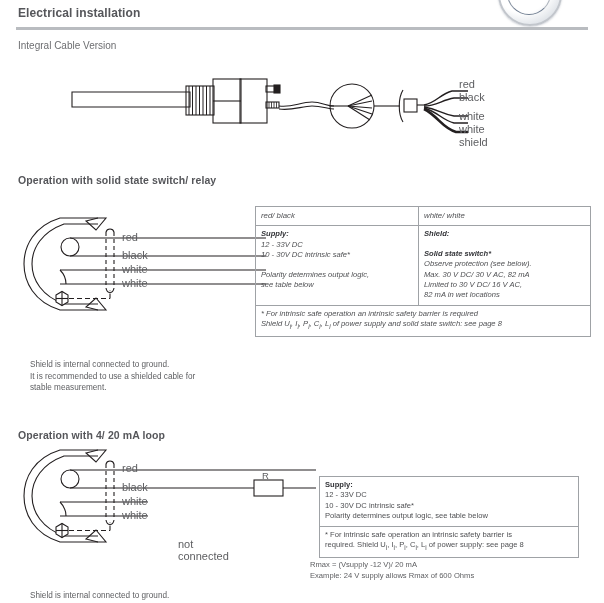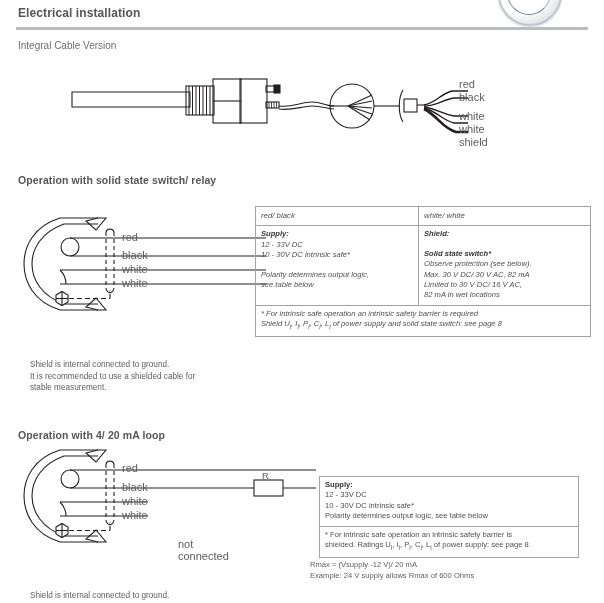--- a/index.html
+++ b/index.html
@@ -325,21 +325,21 @@
       <b>Supply:</b>
       <div class="cellblock">12 - 33V DC
 10 - 30V DC intrinsic safe*
 Polarity determines output logic, see table below</div>
     </td>
   </tr>
   <tr>
     <td>
       <div>* For intrinsic safe operation an intrinsic safety barrier is</div>
       <div>
-        <span>shielded. Ratings U</span><sub>i</sub><span>, I</span><sub>i</sub><span>, P</span><sub>i</sub><span>, C</span><sub>i</sub><span>, L</span><sub>i</sub><span> of power supply: see page 8</span>
+        <span>required. Shield U</span><sub>i</sub><span>, I</span><sub>i</sub><span>, P</span><sub>i</sub><span>, C</span><sub>i</sub><span>, L</span><sub>i</sub><span> of power supply: see page 8</span>
       </div>
     </td>
   </tr>
 </tbody>
   </table>
 
 <div class="abs" id="rmax-note">Rmax = (Vsupply -12 V)/ 20 mA
 Example:  24 V supply allows  Rmax of 600 Ohms</div>
 
 </body></html>

